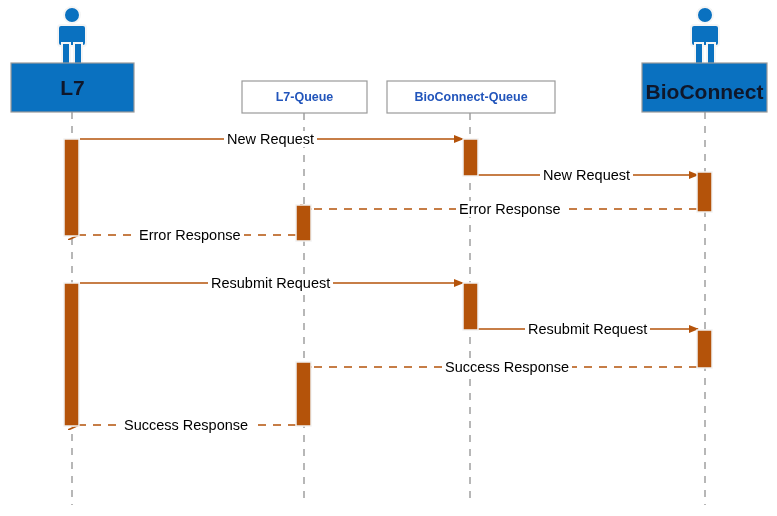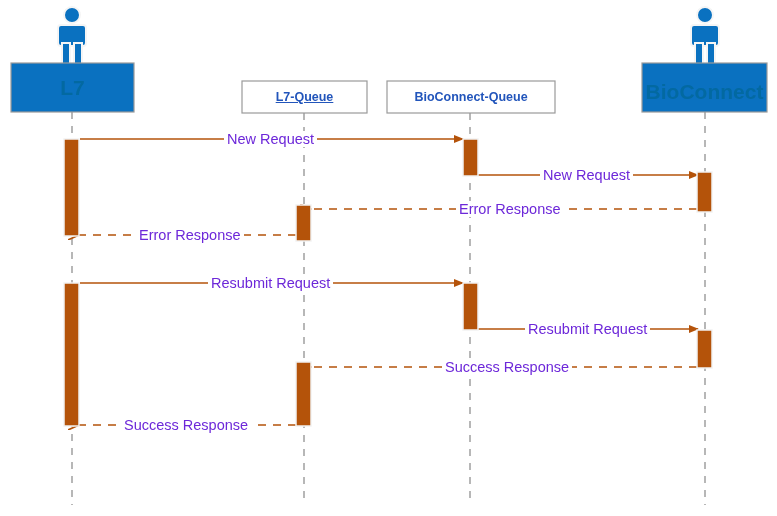--- a/index.html
+++ b/index.html
@@ -25,32 +25,32 @@
     left: 0;
     top: 0;
   }
   .node-label,
   .msg-label {
     position: absolute;
     white-space: nowrap;
     pointer-events: none;
   }
   .actor-box-label {
-    color: #0369a1;
+    color: #0f172a;
     font-weight: bold;
     font-size: 21px;
     letter-spacing: 0px;
   }
   .queue-box-label {
     color: #2255bb;
     font-weight: bold;
     font-size: 12.5px;
   }
   .msg-label {
-    color: #6d28d9;
+    color: #000000;
     font-size: 14.5px;
     background: #ffffff;
     padding: 0 3px;
   }
 </style>
 </head>
 <body>
 
 <div id="diagram-root">
 
@@ -105,21 +105,21 @@
           <rect x="691" y="25" width="28" height="21" rx="3" fill="#0a71c0" stroke="#f5f5f5" stroke-width="2"></rect>
           <rect x="695" y="43" width="8" height="21" fill="#0a71c0" stroke="#f5f5f5" stroke-width="2"></rect>
           <rect x="707" y="43" width="8" height="21" fill="#0a71c0" stroke="#f5f5f5" stroke-width="2"></rect>
         </g>
         <rect x="642" y="63" width="125" height="49" fill="#0a71c0" stroke="#9a9a9a" stroke-width="1.2"></rect>
       </g>
   </svg>
 
   <div id="labels-layer">
       <div class="node-label actor-box-label" style="left: 11px; top: 63px; width: 123px; height: 49px; display: flex; align-items: center; justify-content: center; background: transparent;">L7</div>
-      <div class="node-label queue-box-label" style="left: 242px; top: 81px; width: 125px; height: 32px; display: flex; align-items: center; justify-content: center; background: transparent; text-decoration: underline;">L7-Queue</div>
+      <div class="node-label queue-box-label" style="left: 242px; top: 81px; width: 125px; height: 32px; display: flex; align-items: center; justify-content: center; background: transparent;">L7-Queue</div>
       <div class="node-label queue-box-label" style="left: 387px; top: 81px; width: 168px; height: 32px; display: flex; align-items: center; justify-content: center; background: transparent; border-radius: 7px;">BioConnect-Queue</div>
       <div class="node-label actor-box-label" style="left: 642px; top: 63px; width: 125px; height: 58px; display: flex; align-items: center; justify-content: center; background: transparent;">BioConnect</div>
       <div class="msg-label" style="left: 224px; top: 131px; visibility: visible;">New Request</div>
       <div class="msg-label" style="left: 540px; top: 167px; visibility: visible;">New Request</div>
       <div class="msg-label" style="left: 456px; top: 201px; visibility: visible;">Error Response</div>
       <div class="msg-label" style="left: 136px; top: 227px; visibility: visible;">Error Response</div>
       <div class="msg-label" style="left: 208px; top: 275px; visibility: visible;">Resubmit Request</div>
       <div class="msg-label" style="left: 525px; top: 321px; visibility: visible;">Resubmit Request</div>
       <div class="msg-label" style="left: 442px; top: 359px; visibility: visible;">Success Response</div>
       <div class="msg-label" style="left: 121px; top: 417px; visibility: visible;">Success Response</div>

